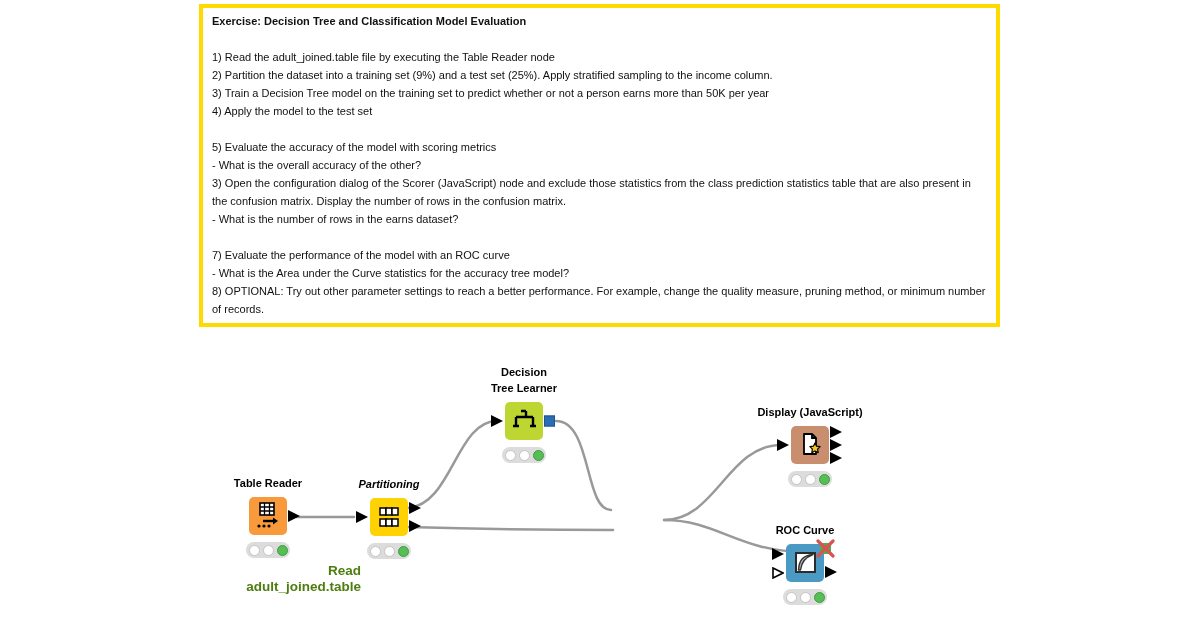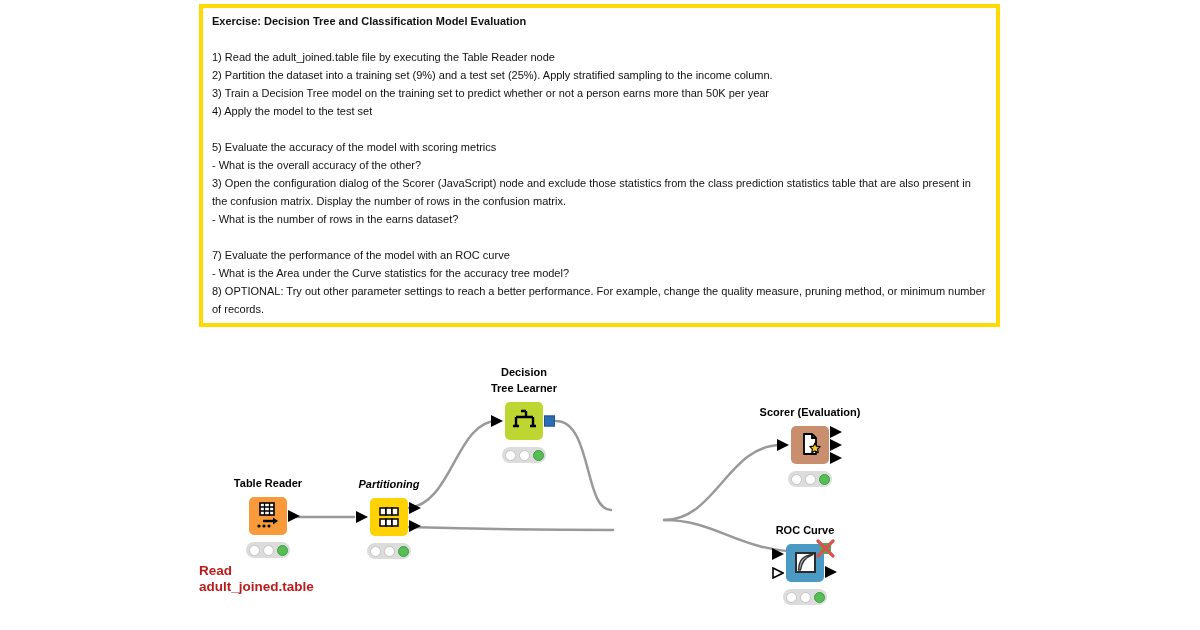--- a/index.html
+++ b/index.html
@@ -18,22 +18,22 @@
   .node{position:absolute;width:170px;height:38px;z-index:2;}
   .node-box{position:absolute;left:66px;top:0;width:38px;height:38px;border-radius:5px;}
   .bg-tr{background:#F8993B;}
   .bg-pt{background:#FFD203;}
   .bg-dtl{background:#BDD631;}
   .bg-dtp{background:#42AF5B;}
   .bg-sc{background:#C88E6E;}
   .bg-roc{background:#4A9AC3;}
   .node-title{position:absolute;bottom:calc(100% + 6px);left:0;width:100%;text-align:center;
               font-weight:bold;font-size:11px;line-height:16px;white-space:pre-line;color:#000;}
-  .node-caption{position:absolute;top:calc(100% + 28px);left:16px;width:100%;text-align:left;
-                font-weight:bold;font-size:13.5px;line-height:16px;white-space:pre-line;color:#b91c1c;}
+  .node-caption{position:absolute;top:calc(100% + 28px);left:8px;width:100%;text-align:right;
+                font-weight:bold;font-size:13.5px;line-height:16px;white-space:pre-line;color:#4d7c0f;}
   .traffic{position:absolute;top:calc(100% + 7px);left:50%;transform:translateX(-50%);
            width:44px;height:16px;background:#DCDCDC;border-radius:8px;
            display:flex;align-items:center;justify-content:center;gap:3px;}
   .dot{width:11px;height:11px;border-radius:50%;background:#FFFFFF;border:1px solid #C4C4C4;box-sizing:border-box;}
   .dot.green{background:#55BE55;border-color:#3E9E3E;}
 
   
   .p-tri{position:absolute;width:0;height:0;border-top:6px solid transparent;
          border-bottom:6px solid transparent;border-left:12px solid #000;}
   .p-in{left:-14px;}
@@ -142,21 +142,21 @@
     </div>
     <div class="traffic">
       <span class="dot"></span>
       <span class="dot"></span>
       <span class="dot green"></span>
     </div>
   </div>
 
 
   <div class="node" style="left:725px;top:426px;">
-    <div class="node-title">Scorer (Evaluation)</div>
+    <div class="node-title">Display (JavaScript)</div>
     <div class="node-box bg-sc">
       <svg class="icon" viewBox="0 0 38 38">
         <path d="M13 8 h8 l4 4 v16 h-12 Z" fill="#fff" stroke="#000" stroke-width="1.8" stroke-linejoin="round"></path>
         <path d="M21 8 v4 h4" fill="none" stroke="#000" stroke-width="1.8"></path>
         <path d="M24 17 l1.6 3.2 3.5 .5 -2.5 2.5 .6 3.5 -3.2 -1.7 -3.2 1.7 .6 -3.5 -2.5 -2.5 3.5 -.5 Z" fill="#F5C518" stroke="#000" stroke-width="1.2" stroke-linejoin="round"></path>
       </svg>
       <span class="p-tri p-in p-mid"></span>
       <span class="p-tri p-out sc-out1"></span>
       <span class="p-tri p-out sc-out2"></span>
       <span class="p-tri p-out sc-out3"></span>

